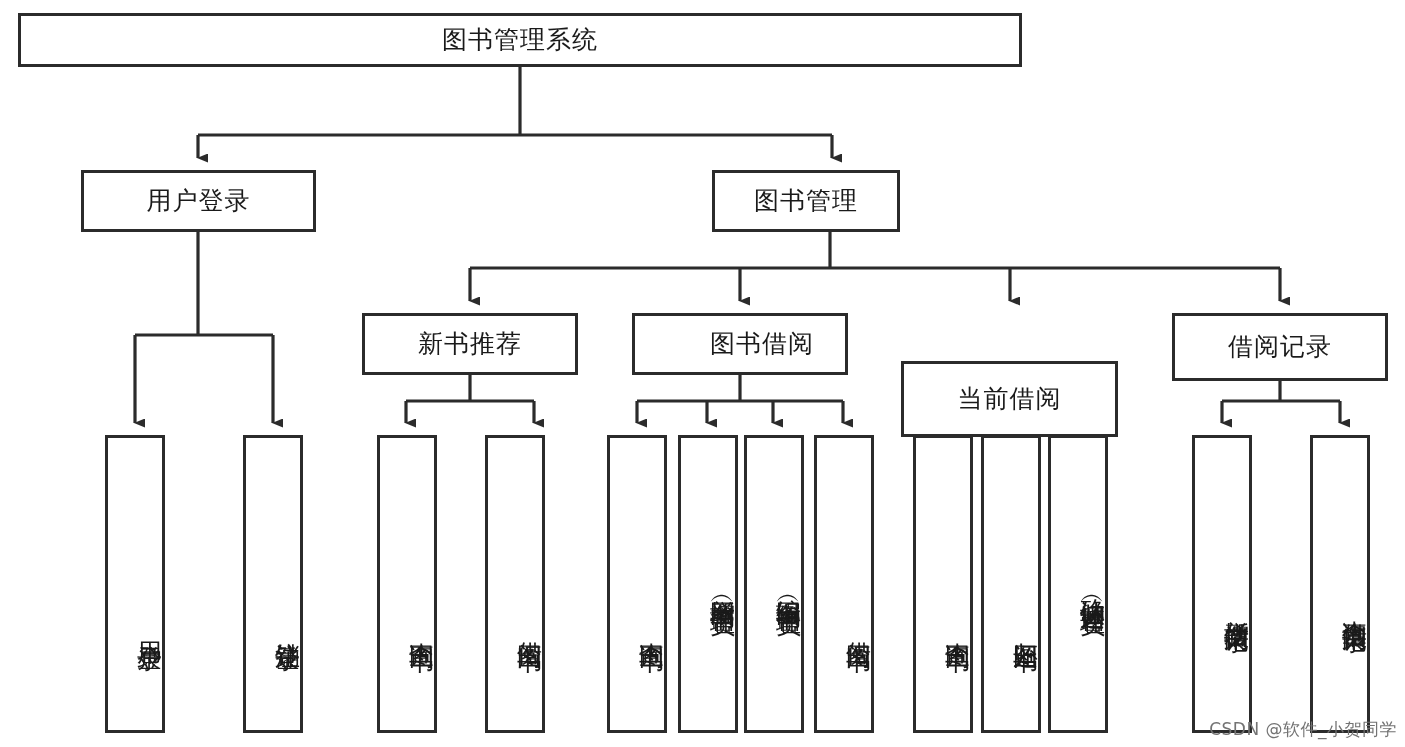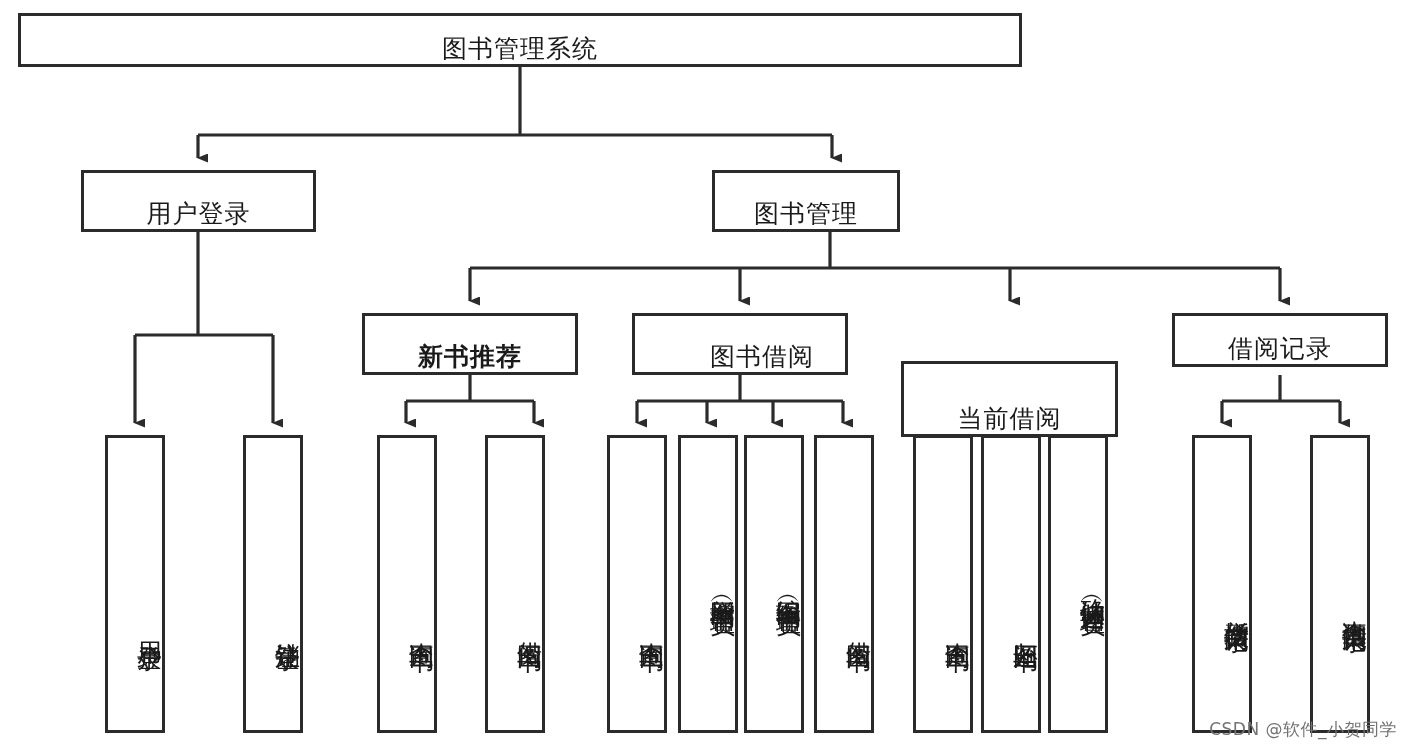--- a/index.html
+++ b/index.html
@@ -33,21 +33,20 @@
     display: flex;
     align-items: center;
     justify-content: center;
     color: #1a1a1a;
   }
   .node-h {
     font-size: 25px;
     letter-spacing: 1px;
     line-height: 1.2;
     white-space: nowrap;
-    align-items: flex-end;
   }
   .node-v {
     font-size: 25px;
     letter-spacing: 2px;
     writing-mode: vertical-rl;
     text-orientation: upright;
     line-height: 1.05;
     align-items: flex-start;
     justify-content: center;
     padding-top: 12px;
@@ -128,33 +127,33 @@
   </div>
 
   <div class="node node-h" style="left:81px; top:170px; width:235px; height:62px;">
     <span class="node-label">用户登录</span>
   </div>
 
   <div class="node node-h" style="left:712px; top:170px; width:188px; height:62px;">
     <span class="node-label">图书管理</span>
   </div>
 
-  <div class="node node-h" style="left:362px; top:313px; width:216px; height:62px;font-weight:bold;">
+  <div class="node node-h" style="left:362px; top:313px; width:216px; height:62px;">
     <span class="node-label">新书推荐</span>
   </div>
 
   <div class="node node-h" style="left:632px; top:313px; width:216px; height:62px;padding-left:44px;">
     <span class="node-label">图书借阅</span>
   </div>
 
   <div class="node node-h" style="left:901px; top:313px; width:217px; height:76px;margin-top:48px;">
     <span class="node-label">当前借阅</span>
   </div>
 
-  <div class="node node-h" style="left:1172px; top:313px; width:216px; height:54px;">
+  <div class="node node-h" style="left:1172px; top:313px; width:216px; height:68px;">
     <span class="node-label">借阅记录</span>
   </div>
 
   <div class="node node-v pad-small" style="left:105px; top:435px; width:60px; height:298px;">
     <span class="node-label">用户登录</span>
   </div>
 
   <div class="node node-v pad-small" style="left:243px; top:435px; width:60px; height:298px;">
     <span class="node-label">注销登录</span>
   </div>

